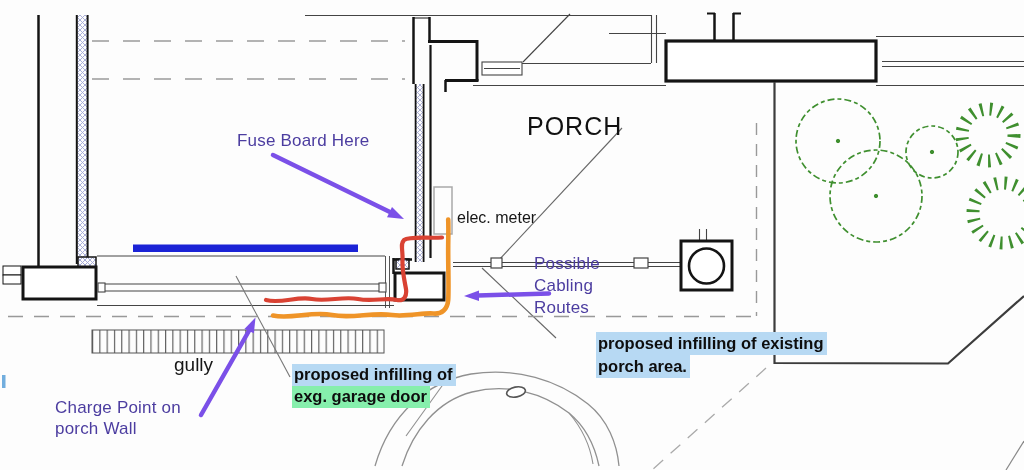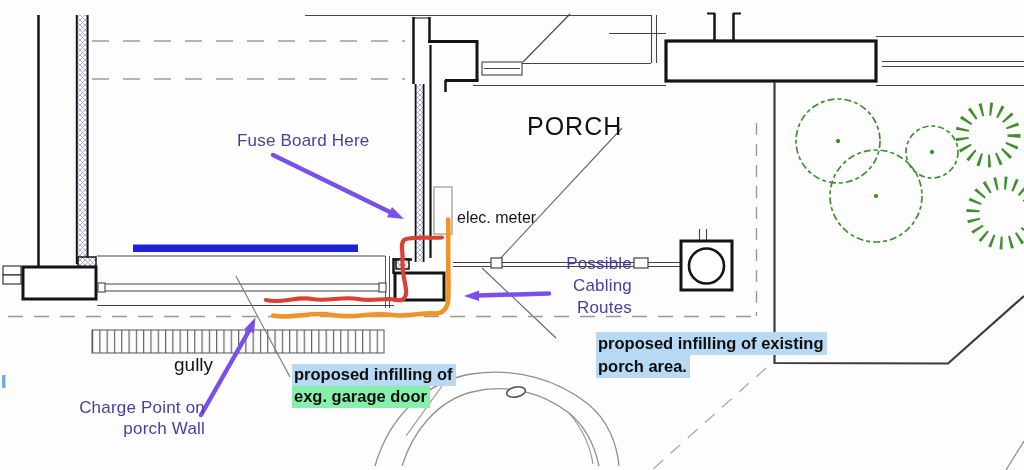--- a/index.html
+++ b/index.html
@@ -1,21 +1,21 @@
 <!DOCTYPE html>
 <html><head>
 <meta charset="utf-8">
 <style>
   html,body{margin:0;padding:0;background:#fff;}
   #stage{position:relative;width:1024px;height:470px;background:#fdfdfd;overflow:hidden;
          font-family:"Liberation Sans",sans-serif;}
   #plan-svg{position:absolute;left:0;top:0;}
   .lbl{position:absolute;white-space:nowrap;}
   .lbl-purple{font-size:17px;font-weight:500;letter-spacing:.2px;}
-  .center{text-align:right;}
+  .center{text-align:left;}
   #fuse-label{left:209px;top:131px;font-size:17px;margin-left:28px;}
   #meter-label{left:457px;top:209px;font-size:16px;color:#161616;}
   #porch-label{left:527px;top:112px;font-size:25px;letter-spacing:1px;color:#111;}
   #cabling-label{left:534px;top:253px;width:98px;line-height:22px;font-size:17px;}
   #gully-label{left:174px;top:354px;font-size:19px;color:#161616;text-align:right;}
   #charge-label{left:55px;top:397px;width:150px;line-height:21px;font-size:17px;}
   #infill-garage-label{left:292px;top:364px;font-size:16.5px;font-weight:bold;line-height:21px;color:#0d0d0d;}
   #infill-porch-label{left:560px;top:332px;font-size:16.5px;font-weight:bold;line-height:22px;color:#0d0d0d;padding-left:36px;}
   .hl{display:inline-block;padding:0 3px 1px 2px;}
 </style>

